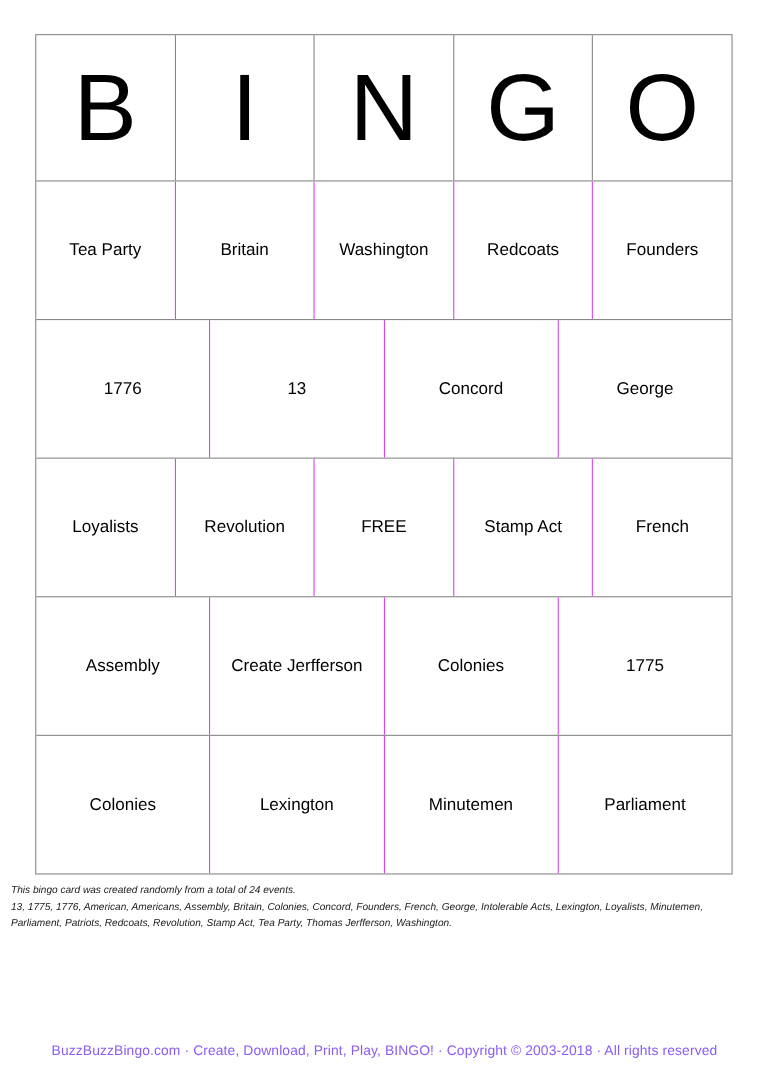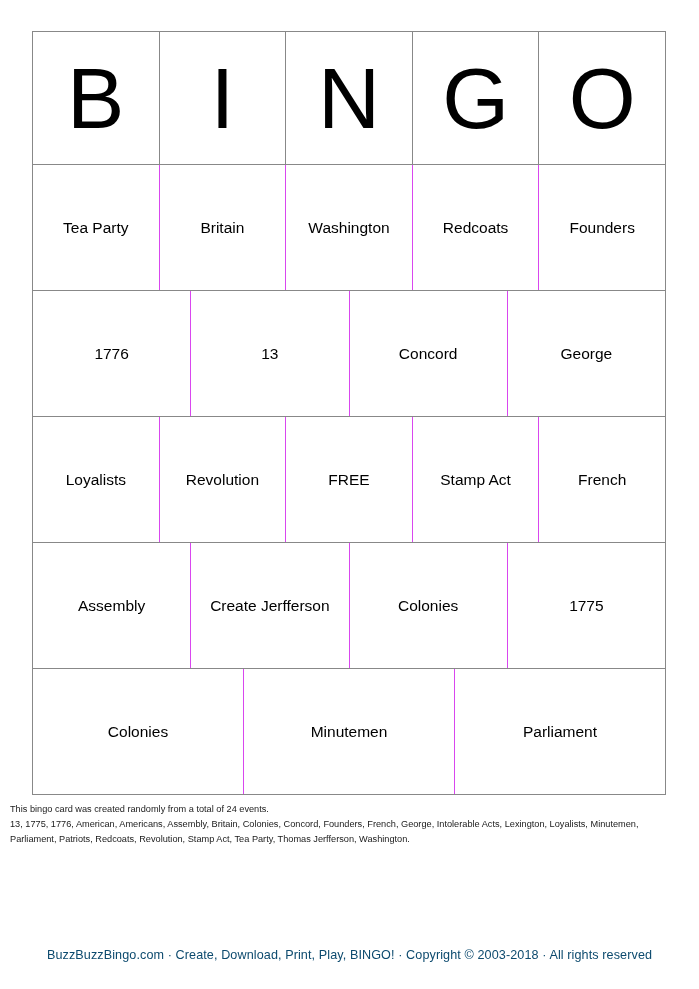--- a/index.html
+++ b/index.html
@@ -80,31 +80,31 @@
   
   .caption {
     position: absolute;
     left: 10px;
     top: 802px;
     width: 670px;
     font-size: 9.2px;
     line-height: 1.62;
     color: #1a1a1a;
   }
-  .caption-line { display: block; }
+  .caption-line { display: block; font-style: italic; }
 
   
   .footer {
     position: absolute;
     left: 0;
     top: 948px;
     width: 699px;
     text-align: center;
     font-size: 12.6px;
-    color: #0c4a6e;
+    color: #8b5cf6;
     letter-spacing: 0.1px;
   }
 </style>
 </head>
 <body>
 
 <div class="card">
 
   <div class="header-row">
     <div class="header-cell">B</div>
@@ -178,20 +178,23 @@
     <div class="cell">
         <span class="cell-text">1775</span>
       </div>
   </div>
 
   <div class="grid-row">
     <div class="cell">
         <span class="cell-text">Colonies</span>
       </div>
     <div class="cell">
+        <span class="cell-text">Lexington</span>
+      </div>
+    <div class="cell">
         <span class="cell-text">Minutemen</span>
       </div>
     <div class="cell">
         <span class="cell-text">Parliament</span>
       </div>
   </div>
 
 </div>
 
 <div class="caption">

